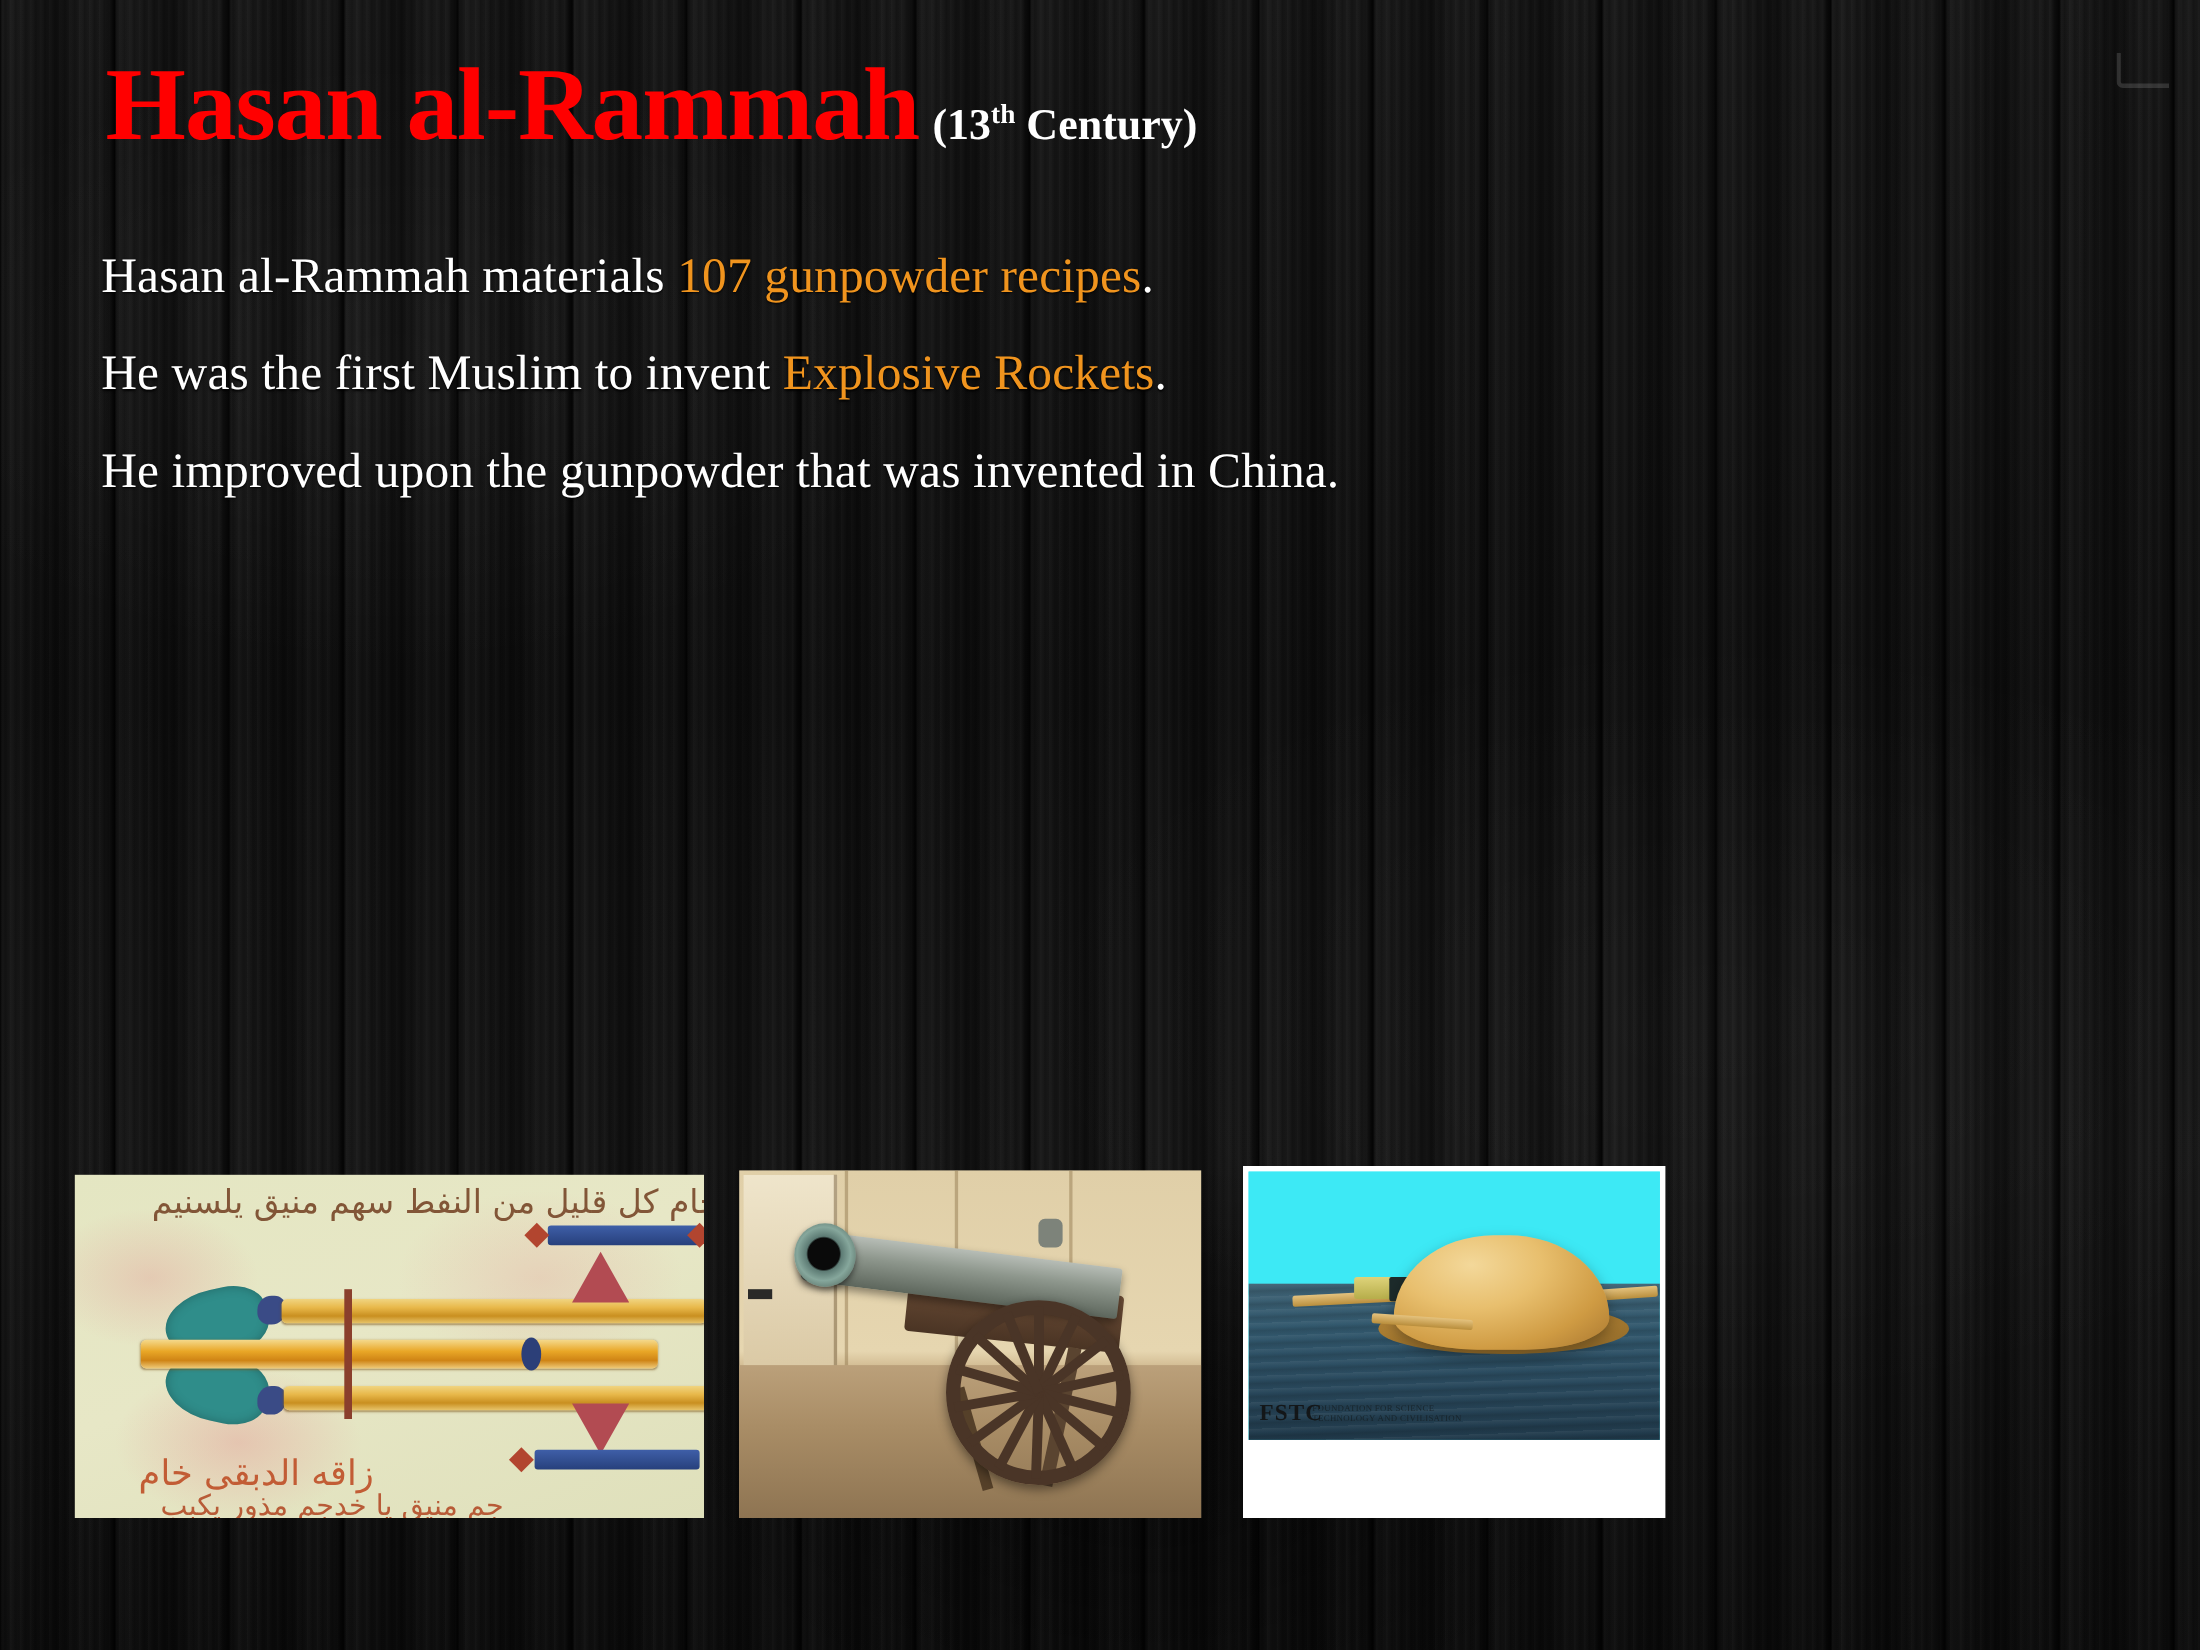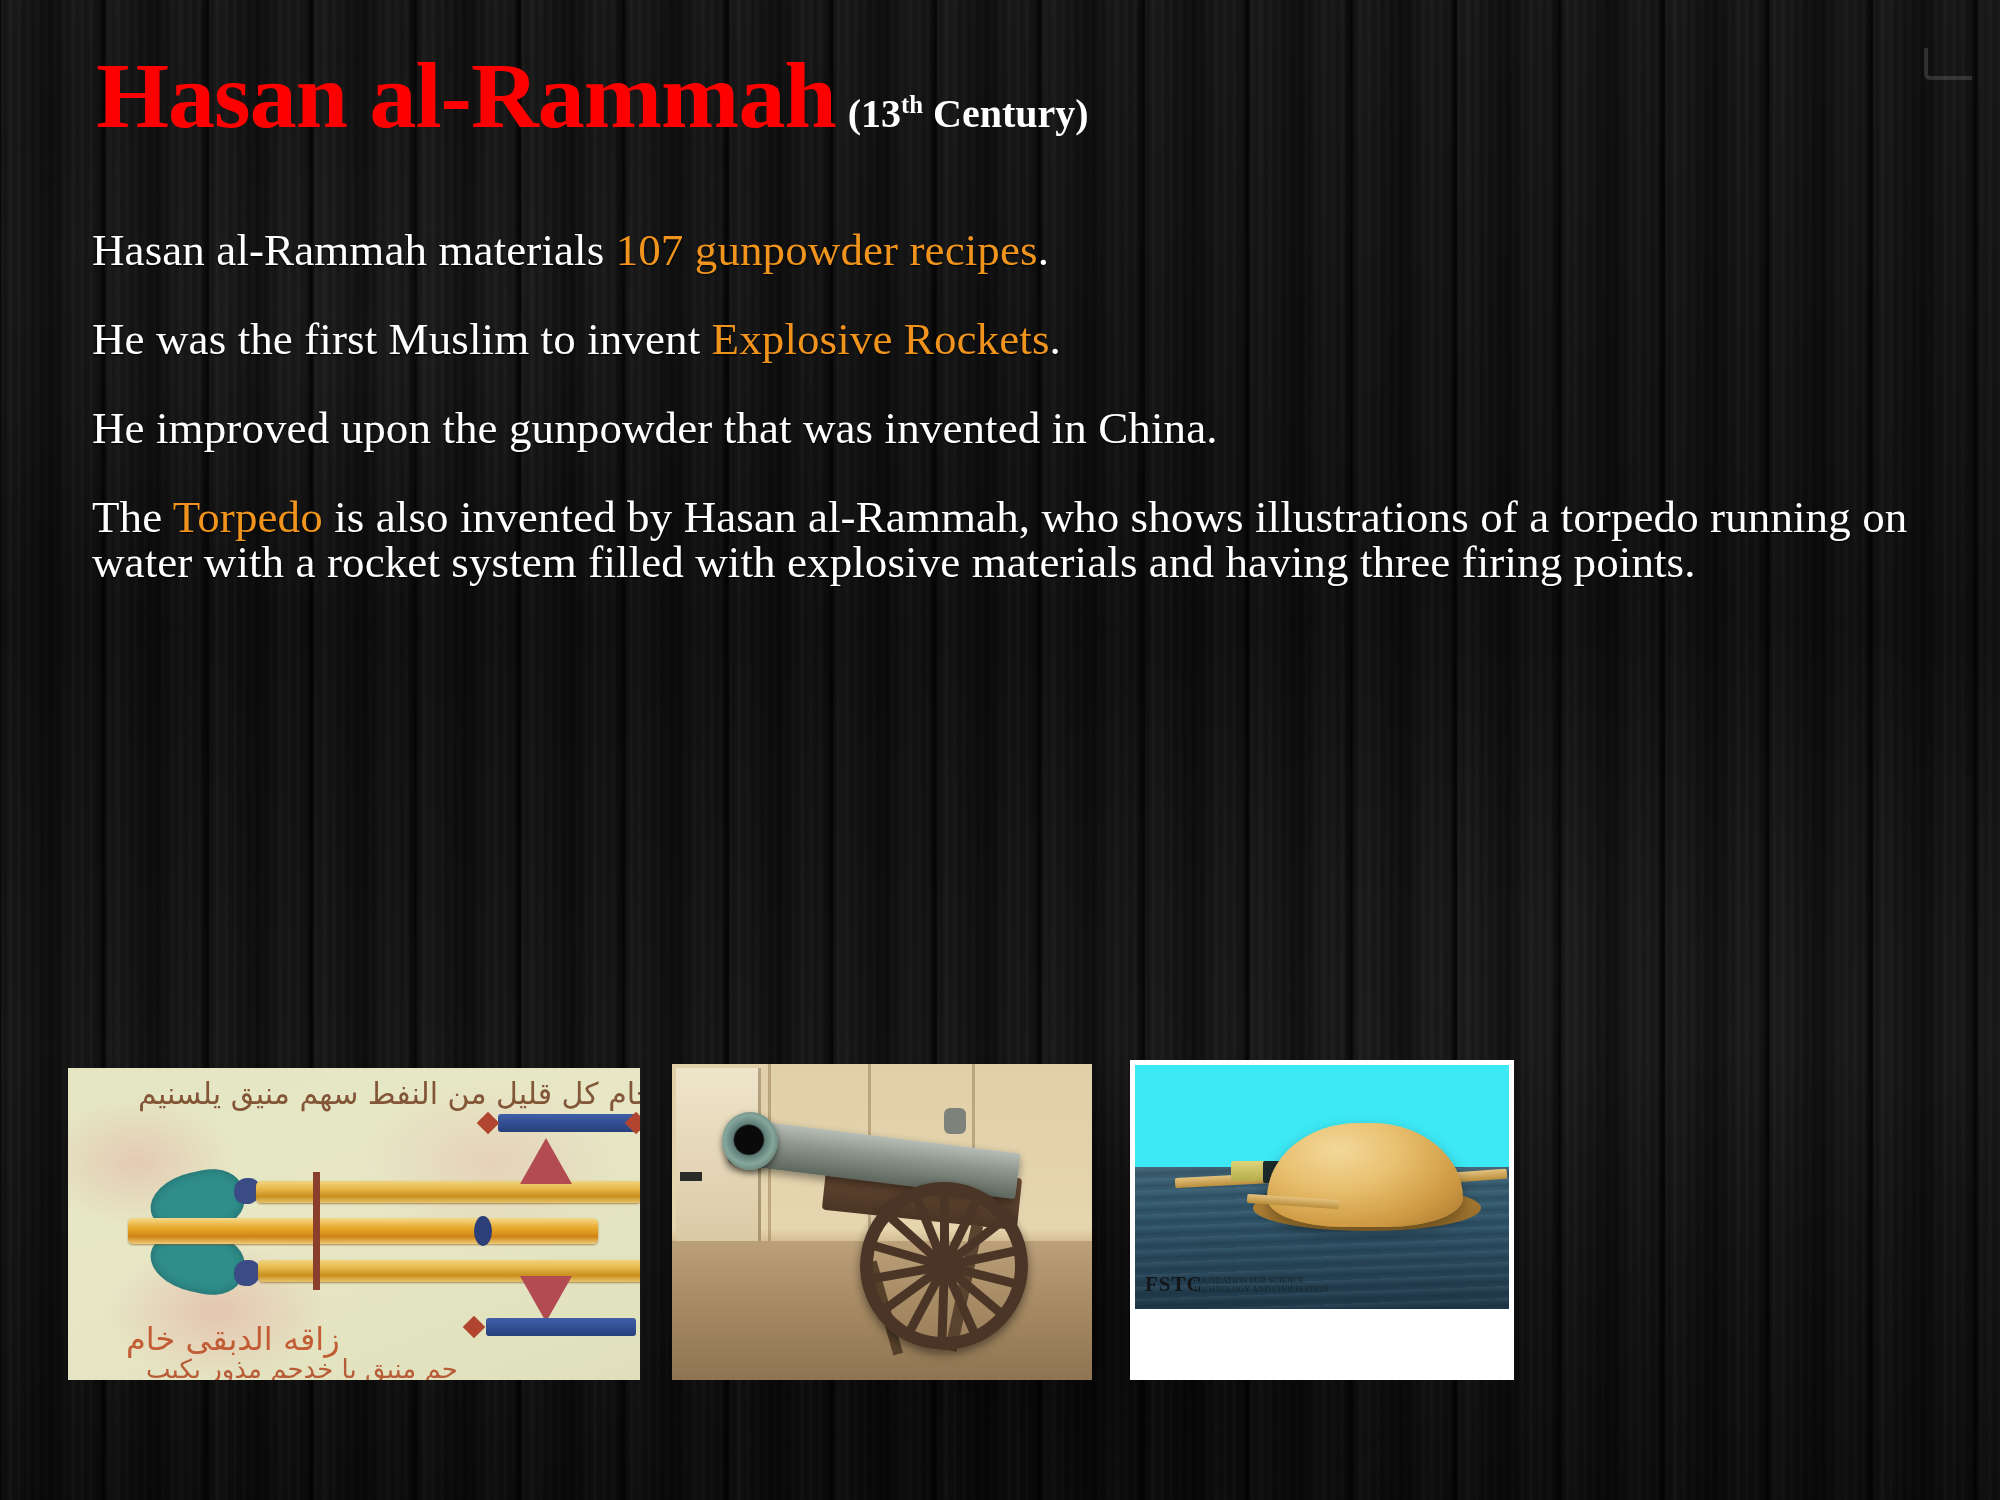--- a/index.html
+++ b/index.html
@@ -430,23 +430,20 @@
     </p>
 
     <p class="para p4">
       <span>He was the first Muslim to invent </span><span class="hl">Explosive Rockets</span><span>.</span>
     </p>
 
     <p class="para p3">
       <span>He improved upon the gunpowder that was invented in China.</span>
     </p>
 
-    <p class="para p5">
-      <span>The </span><span class="hl">Torpedo</span><span> is also invented by Hasan al-Rammah, who shows illustrations of a torpedo running on water with a rocket system filled with explosive materials and having three firing points.</span>
-    </p>
 
   </div>
 
   <div class="photo" id="img-manuscript">
     <div class="ar-line top">بطم خام كل قليل من النفط سهم منيق يلسنيم</div>
 
     <div class="leaf l1"></div>
     <div class="leaf l2"></div>
     <div class="head-dot h1"></div>
     <div class="head-dot h2"></div>

